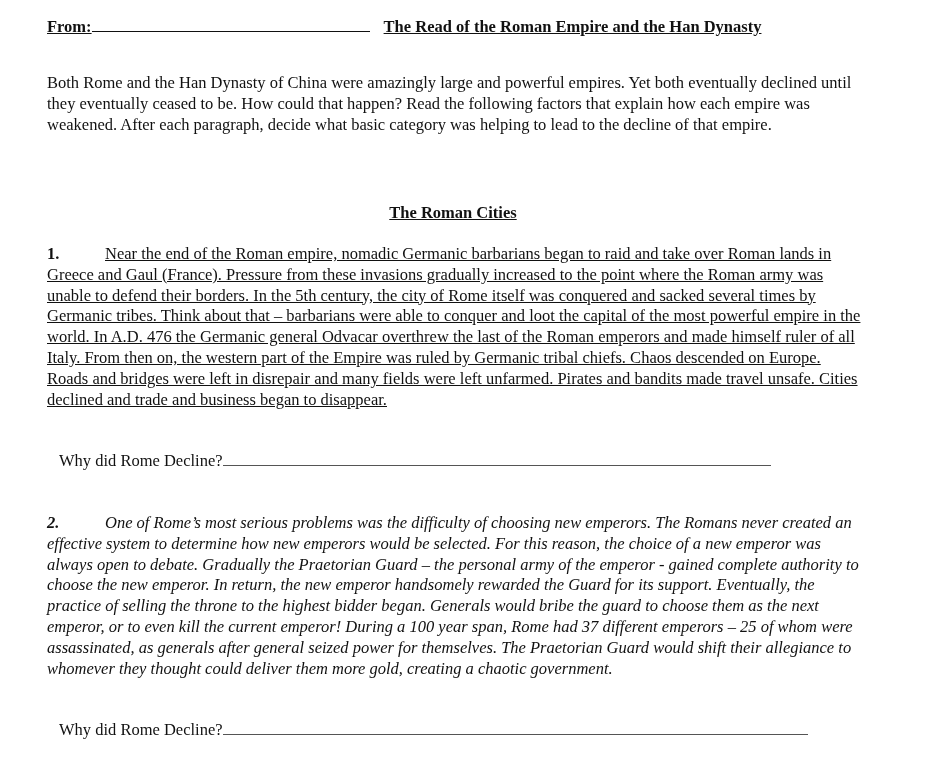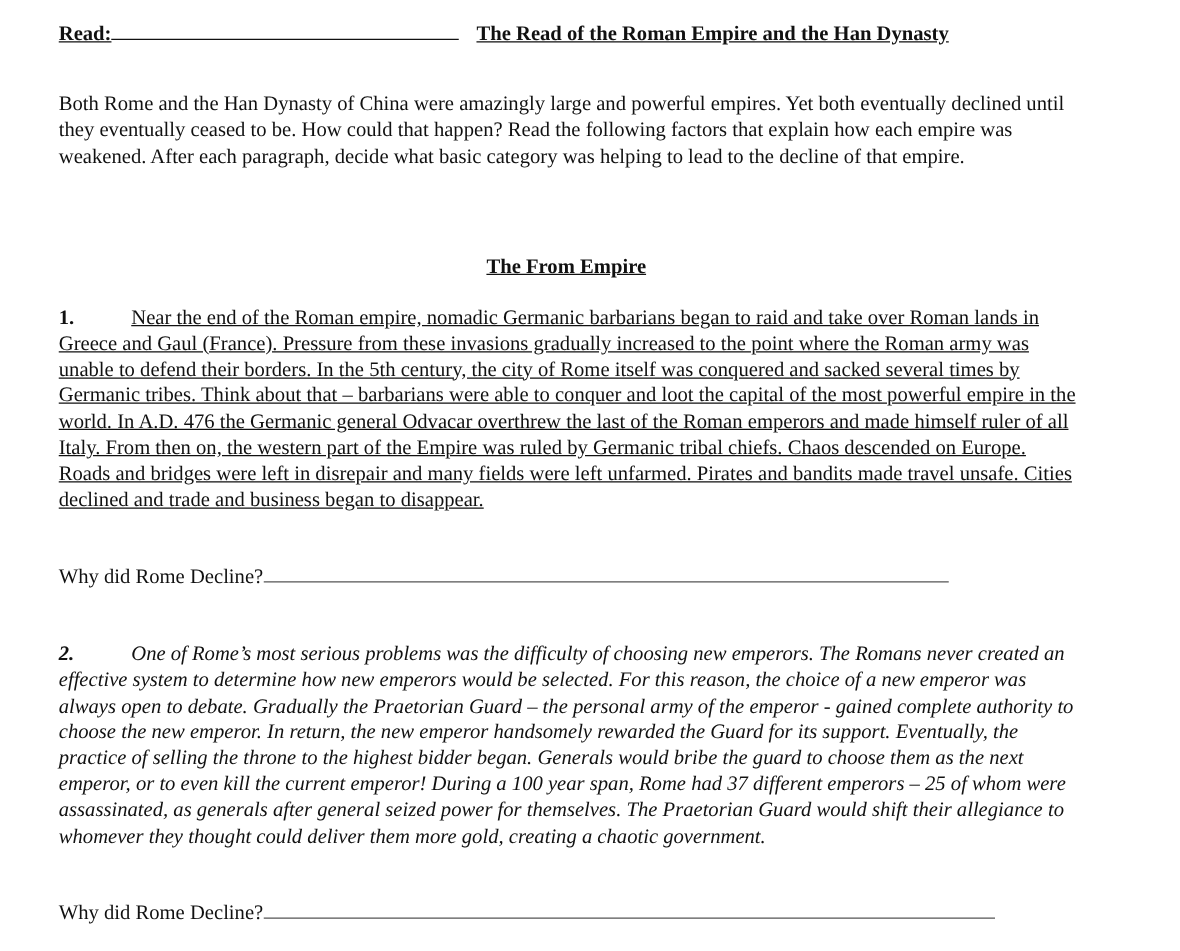--- a/index.html
+++ b/index.html
@@ -63,46 +63,46 @@
     }
     .para .num {
       font-weight: bold;
       display: inline-block;
       width: 58px;
     }
     .p1 { top: 244px; text-decoration: underline; }
     .p2 { top: 513px; font-style: italic; }
     .question {
       position: absolute;
-      left: 0;
+      left: 12px;
       white-space: nowrap;
     }
     .q1 { top: 451px; }
     .q2 { top: 720px; }
     .answer-line {
       display: inline-block;
       border-bottom: 1px solid #555;
       height: 14px;
       vertical-align: baseline;
     }
     .q1 .answer-line { width: 548px; }
     .q2 .answer-line { width: 585px; }
   </style>
 </head>
 <body>
 
 <div class="page">
 
   <div class="header">
-    <span class="name-label">Read:</span><span class="name-blank"></span><span>The Read of the Roman Empire and the Han Dynasty</span>
+    <span class="name-label">From:</span><span class="name-blank"></span><span>The Read of the Roman Empire and the Han Dynasty</span>
   </div>
 
   <div class="intro">Both Rome and the Han Dynasty of China were amazingly large and powerful empires.  Yet both eventually declined until they eventually ceased to be.  How could that happen? Read the following factors that explain how each empire was weakened.  After each paragraph, decide what basic category was helping to lead to the decline of that empire.</div>
 
-  <div class="section-title">The From Empire</div>
+  <div class="section-title">The Roman Cities</div>
 
   <div class="para p1">
     <span class="num">1.</span><span>Near the end of the Roman empire, nomadic Germanic barbarians began to raid and take over Roman lands in Greece and Gaul (France).  Pressure from these invasions gradually increased to the point where the Roman army was unable to defend their borders.  In the 5th century, the city of Rome itself was conquered and sacked several times by Germanic tribes.  Think about that – barbarians were able to conquer and loot the capital of the most powerful empire in the world.  In A.D. 476 the Germanic general Odvacar overthrew the last of the Roman emperors and made himself ruler of all Italy.  From then on, the western part of the Empire was ruled by Germanic tribal chiefs.  Chaos descended on Europe.  Roads and bridges were left in disrepair and many fields were left unfarmed.  Pirates and bandits made travel unsafe.  Cities declined and trade and business began to disappear.</span>
   </div>
 
   <div class="question q1">
     <span>Why did Rome Decline?</span><span class="answer-line"></span>
   </div>
 
   <div class="para p2">

